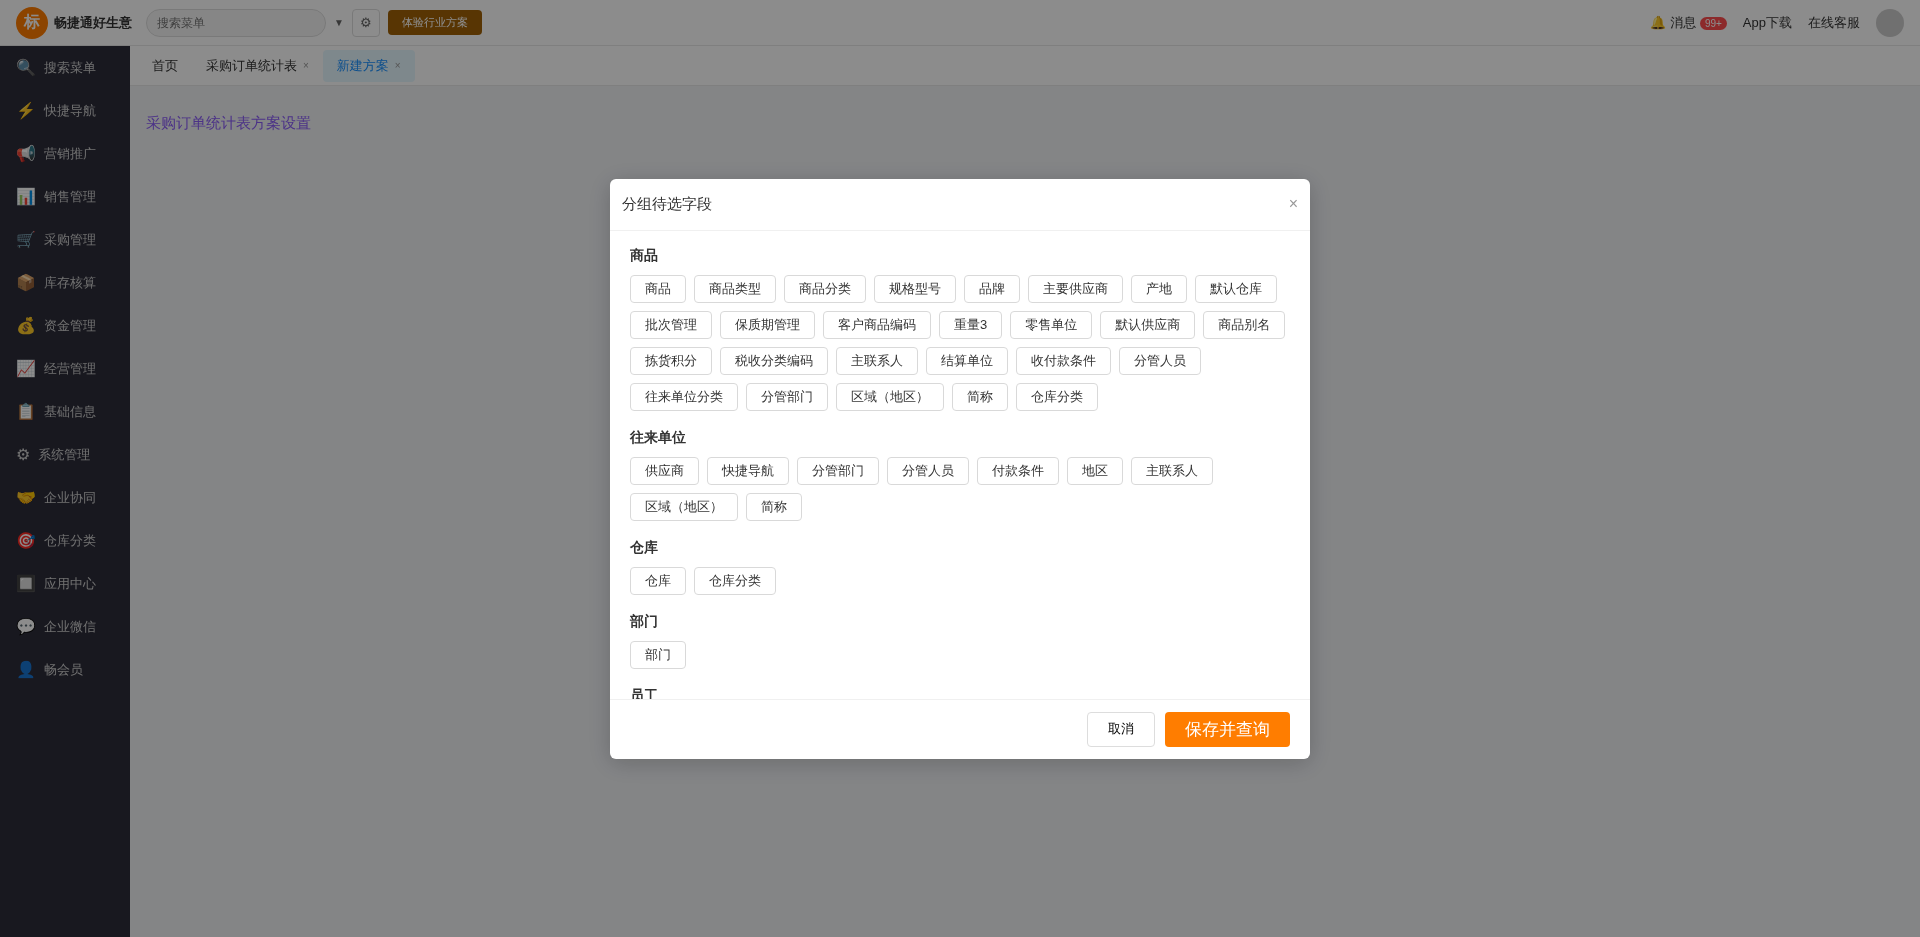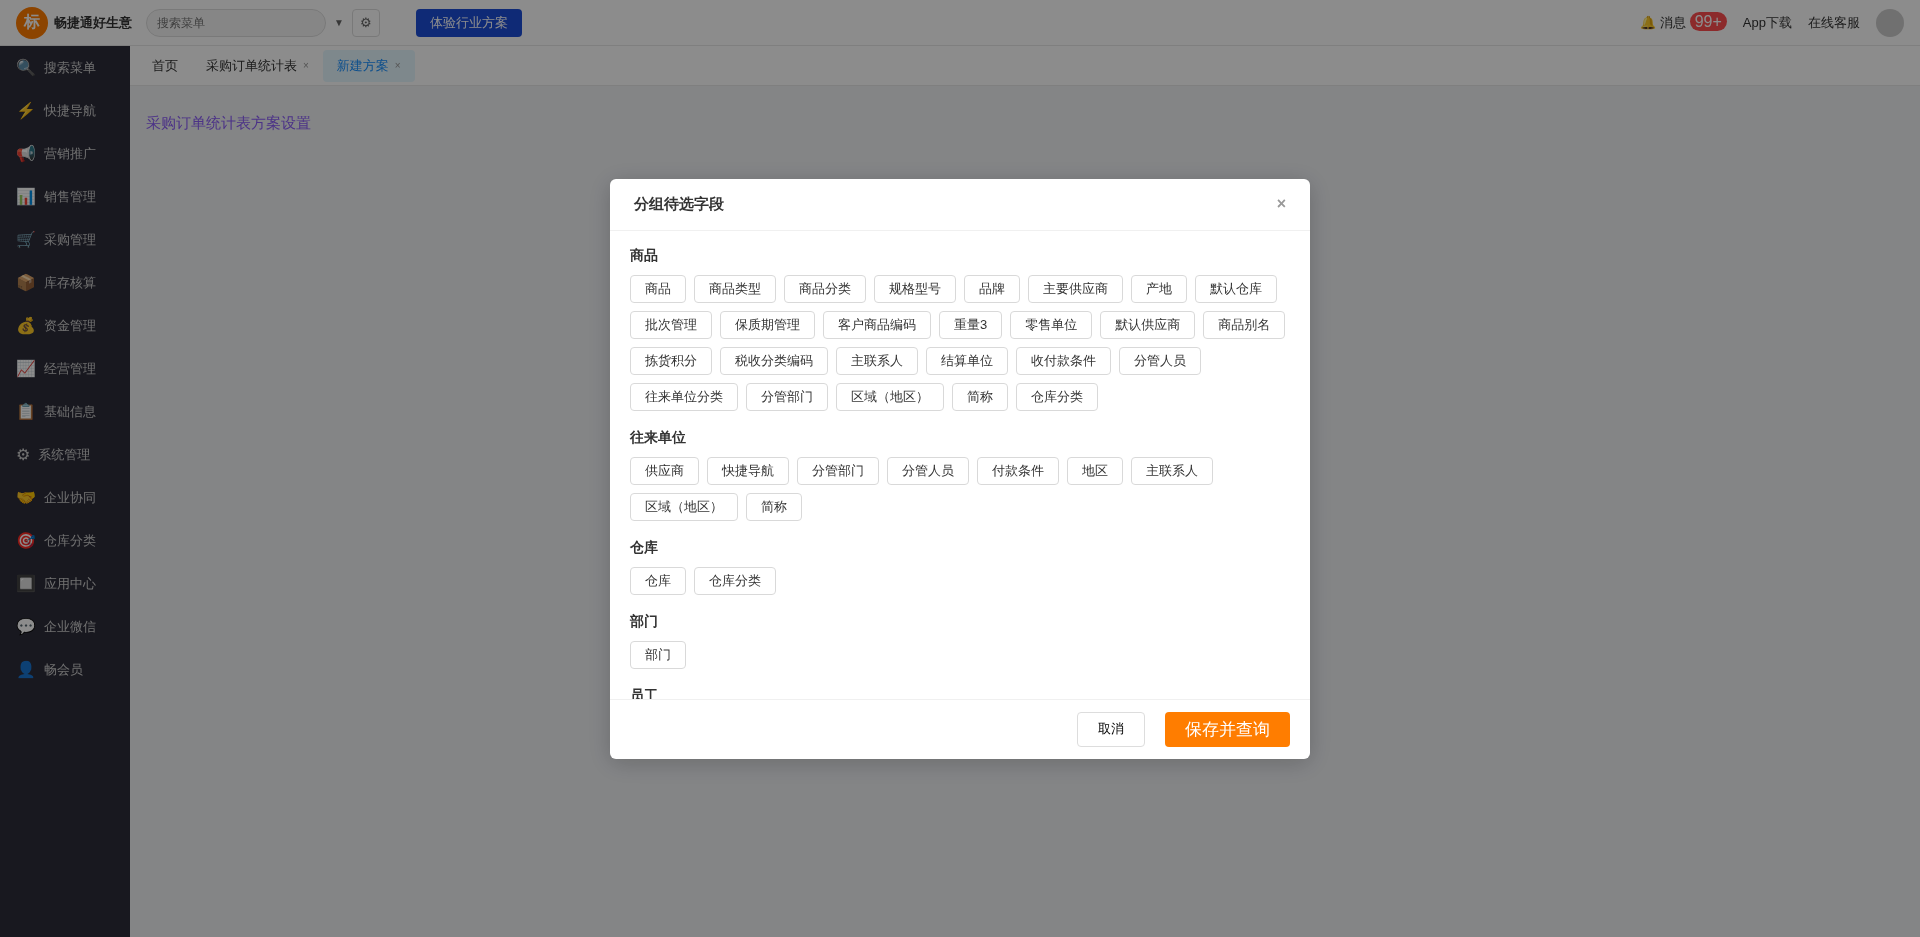--- a/index.html
+++ b/index.html
@@ -48,42 +48,41 @@
     .dropdown-arrow { color: #666; font-size: 10px; }
     .gear-btn {
       width: 28px; height: 28px;
       border: 1px solid #ddd;
       border-radius: 4px;
       background: #fff;
       display: flex; align-items: center; justify-content: center;
       cursor: pointer; color: #666;
     }
     .trial-btn {
-      background: #1d4ed8;
+      background: #a16207;
       color: white;
       border: none;
       border-radius: 4px;
       padding: 5px 14px;
-      font-size: 13px;
-      cursor: pointer;
-      margin-left: 28px;
+      font-size: 11px;
+      cursor: pointer;
     }
     .top-right {
       display: flex;
       align-items: center;
       gap: 16px;
       font-size: 13px;
       color: #333;
     }
     .badge {
       background: #ff4d4f;
       color: white;
       border-radius: 10px;
       padding: 1px 5px;
-      font-size: 16px;
+      font-size: 10px;
     }
     .avatar {
       width: 28px; height: 28px;
       background: #ccc;
       border-radius: 50%;
     }
 
     
     .tab-bar {
       position: fixed;
@@ -164,45 +163,45 @@
       background: #fff;
       border-radius: 6px;
       width: 700px;
       max-height: 580px;
       display: flex;
       flex-direction: column;
       position: relative;
       box-shadow: 0 4px 24px rgba(0,0,0,0.2);
     }
     .modal-header {
-      padding: 16px 24px;
+      padding: 16px 12px;
       border-bottom: 1px solid #f0f0f0;
       display: flex;
       align-items: center;
       justify-content: space-between;
       font-size: 15px;
-      font-weight: bold;
+      font-weight: normal;
       color: #333;
     }
     .modal-close {
       cursor: pointer;
       font-size: 16px;
       color: #999;
     }
     .modal-body {
       flex: 1;
       overflow-y: auto;
       padding: 16px 20px;
     }
     .modal-footer {
       padding: 12px 20px;
       border-top: 1px solid #f0f0f0;
       display: flex;
       justify-content: flex-end;
-      gap: 20px;
+      gap: 10px;
     }
     .modal-footer .cancel-btn {
       padding: 6px 20px;
       border: 1px solid #ddd;
       border-radius: 4px;
       background: #fff;
       cursor: pointer;
       font-size: 13px;
     }
     .modal-footer .confirm-btn {

